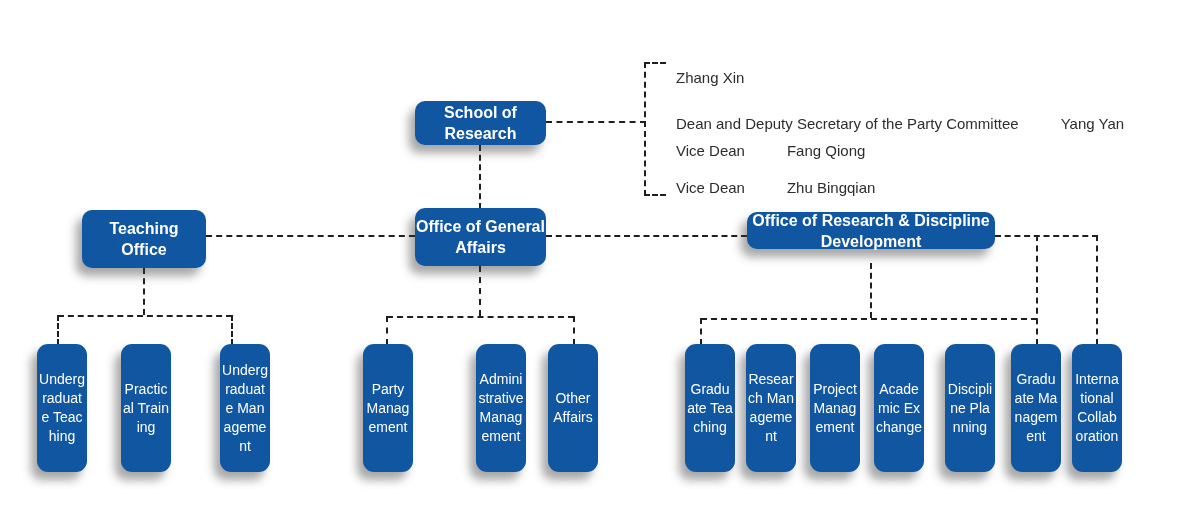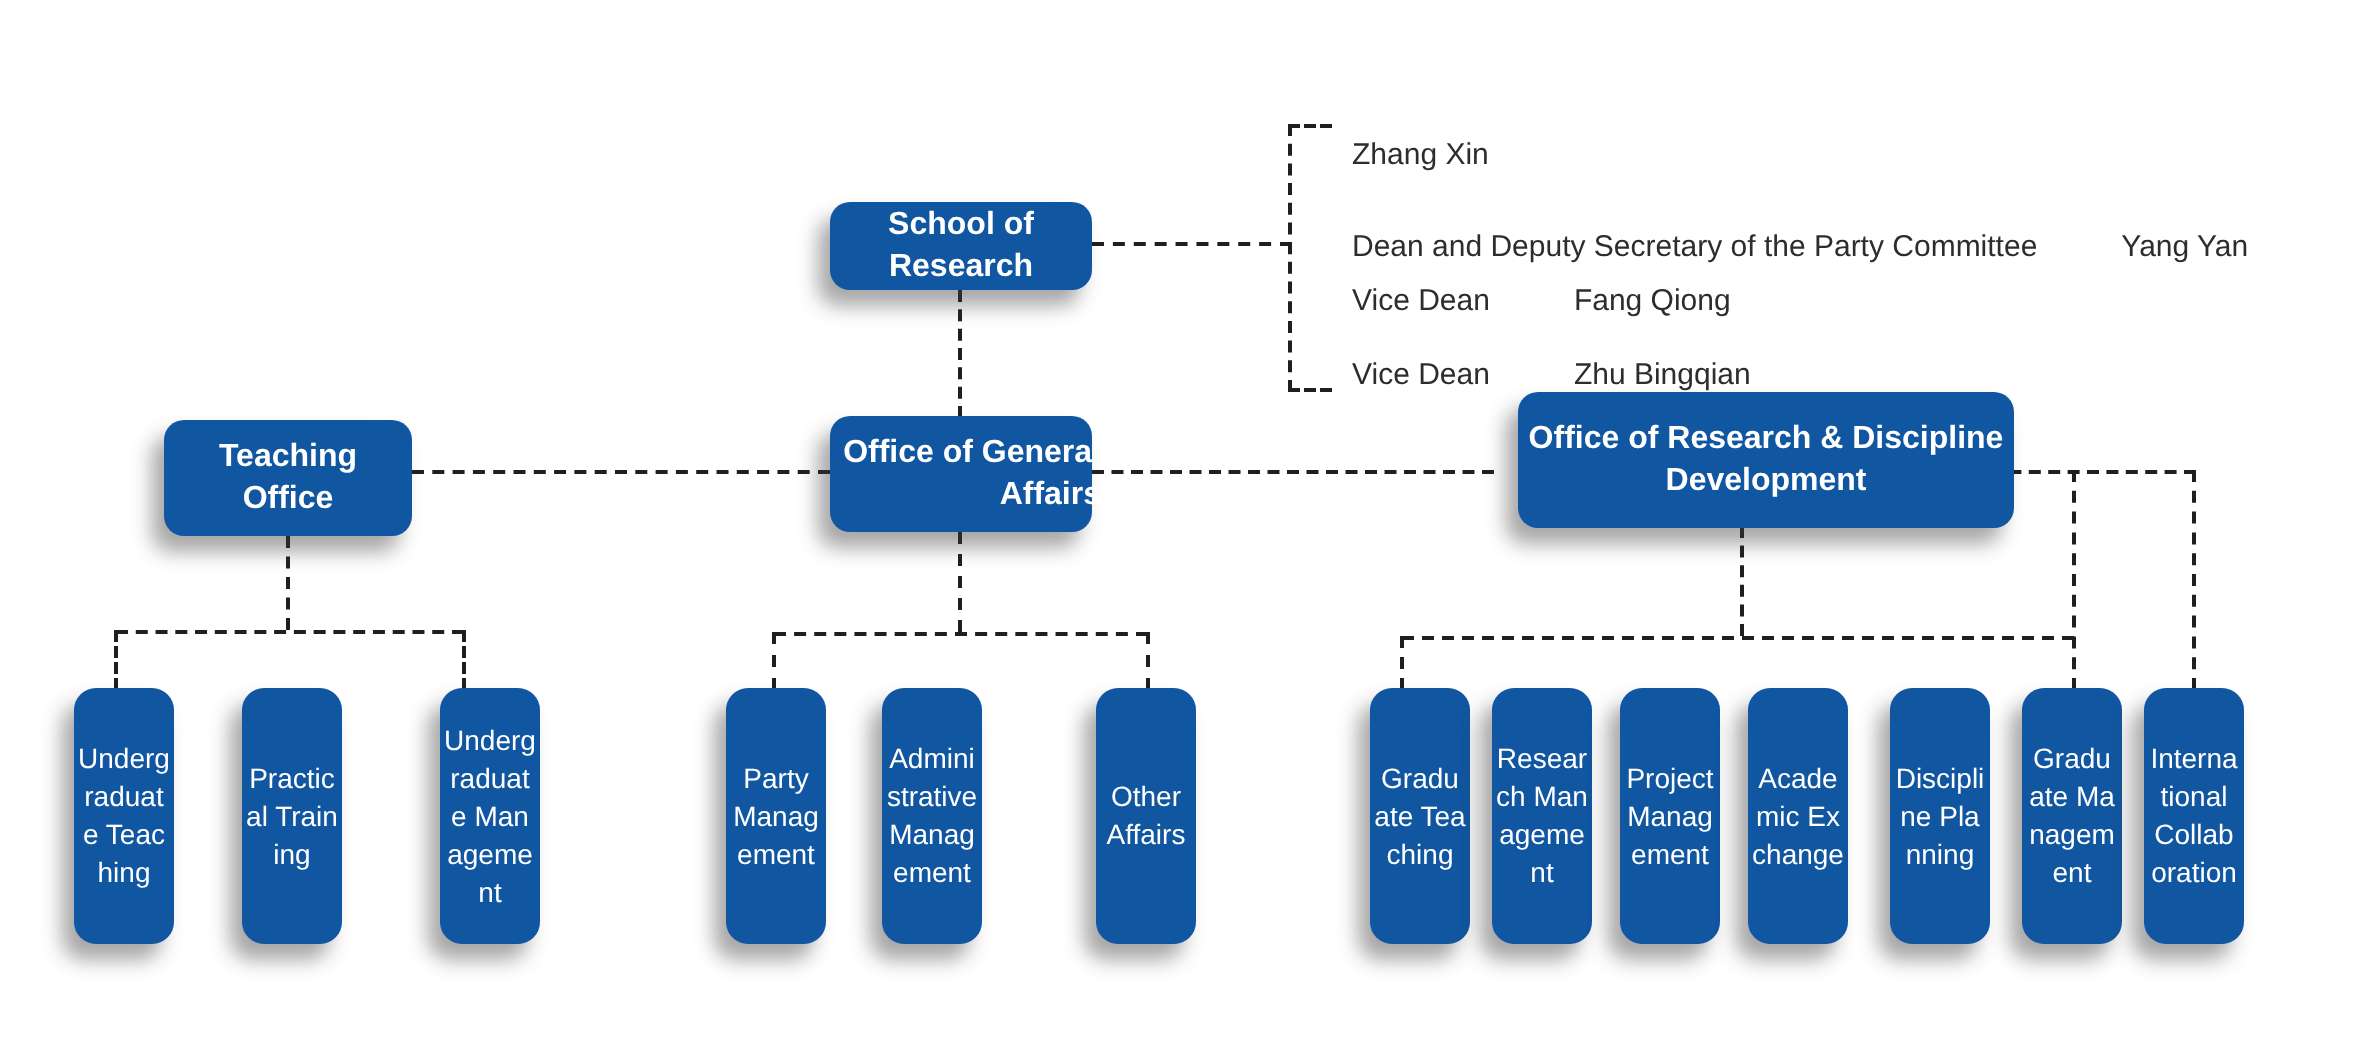--- a/index.html
+++ b/index.html
@@ -31,21 +31,21 @@
     box-shadow: -6px 8px 10px rgba(60,60,60,0.45);
   }
   .lvl1, .lvl2 {
     border-radius: 10px;
     font-weight: bold;
     font-size: 16px;
     line-height: 21px;
   }
   .lvl1 .lbl { width: 105px; }
   .lbl-teaching { width: 100px; }
-  .lbl-general  { width: 140px; flex-shrink: 0; text-align: right; }
+  .lbl-general  { width: 140px; flex-shrink: 0; }
   .lbl-research { width: 238px; }
   .lvl3 {
     border-radius: 11px;
     font-size: 14px;
     line-height: 19px;
     width: 50px;
     height: 128px;
     top: 344px;
   }
   .lvl3 .lbl {
@@ -123,38 +123,38 @@
       <span>Zhu Bingqian</span>
     </div>
   </div>
 
   <div class="box lvl2" style="left:82px; top:210px; width:124px; height:58px;">
     <span class="lbl lbl-teaching">Teaching Office</span>
   </div>
   <div class="box lvl2" style="left:415px; top:208px; width:131px; height:58px;">
     <span class="lbl lbl-general">Office of General Affairs</span>
   </div>
-  <div class="box lvl2" style="left:747px; top:196px; width:248px; height:68px;margin-left:12px;">
+  <div class="box lvl2" style="left:747px; top:212px; width:248px; height:37px;">
     <span class="lbl lbl-research">Office of Research &amp; Discipline Development</span>
   </div>
 
   <div class="box lvl3" style="left:37px;">
     <span class="lbl">Undergraduate Teaching</span>
   </div>
   <div class="box lvl3" style="left:121px;">
     <span class="lbl">Practical Training</span>
   </div>
   <div class="box lvl3" style="left:220px;">
     <span class="lbl">Undergraduate Management</span>
   </div>
 
   <div class="box lvl3" style="left:363px;">
     <span class="lbl">Party Management</span>
   </div>
-  <div class="box lvl3" style="left:441px;">
+  <div class="box lvl3" style="left:476px;">
     <span class="lbl">Administrative Management</span>
   </div>
   <div class="box lvl3" style="left:548px;">
     <span class="lbl">Other Affairs</span>
   </div>
 
   <div class="box lvl3" style="left:685px;">
     <span class="lbl">Graduate Teaching</span>
   </div>
   <div class="box lvl3" style="left:746px;justify-content:flex-end;">

